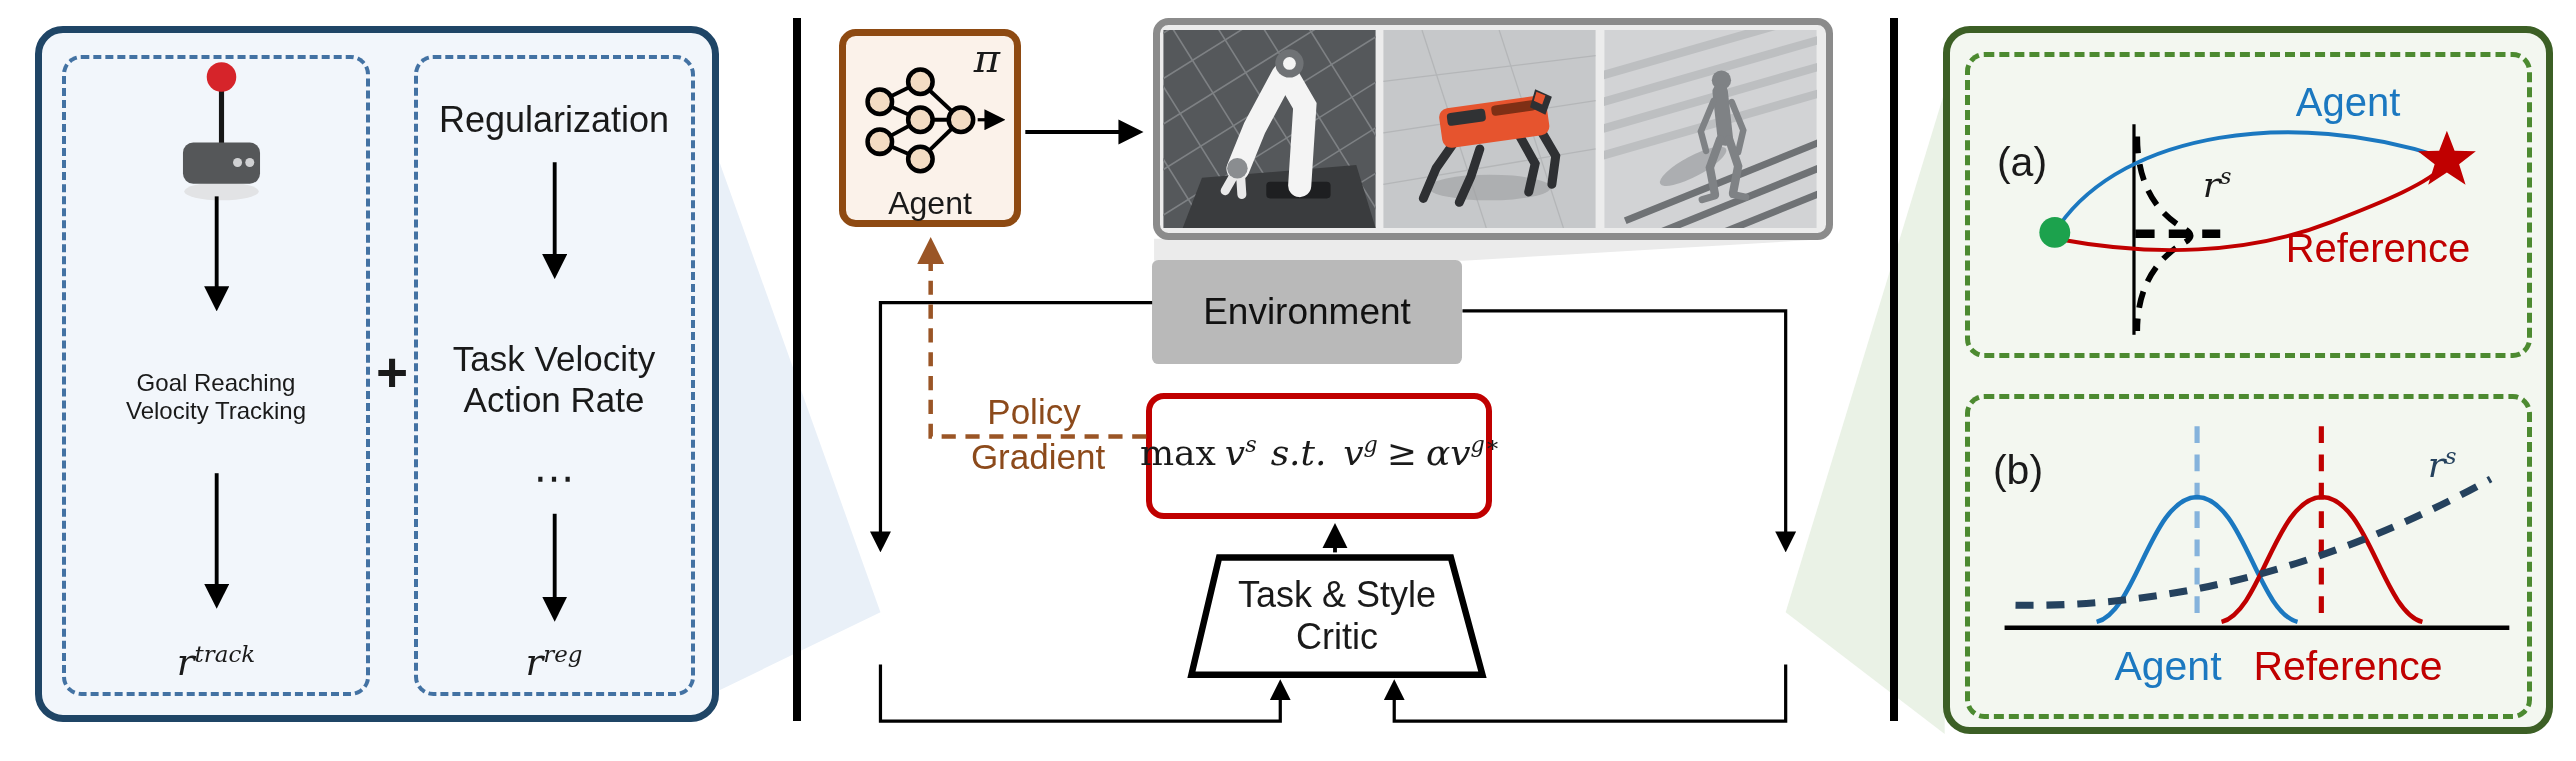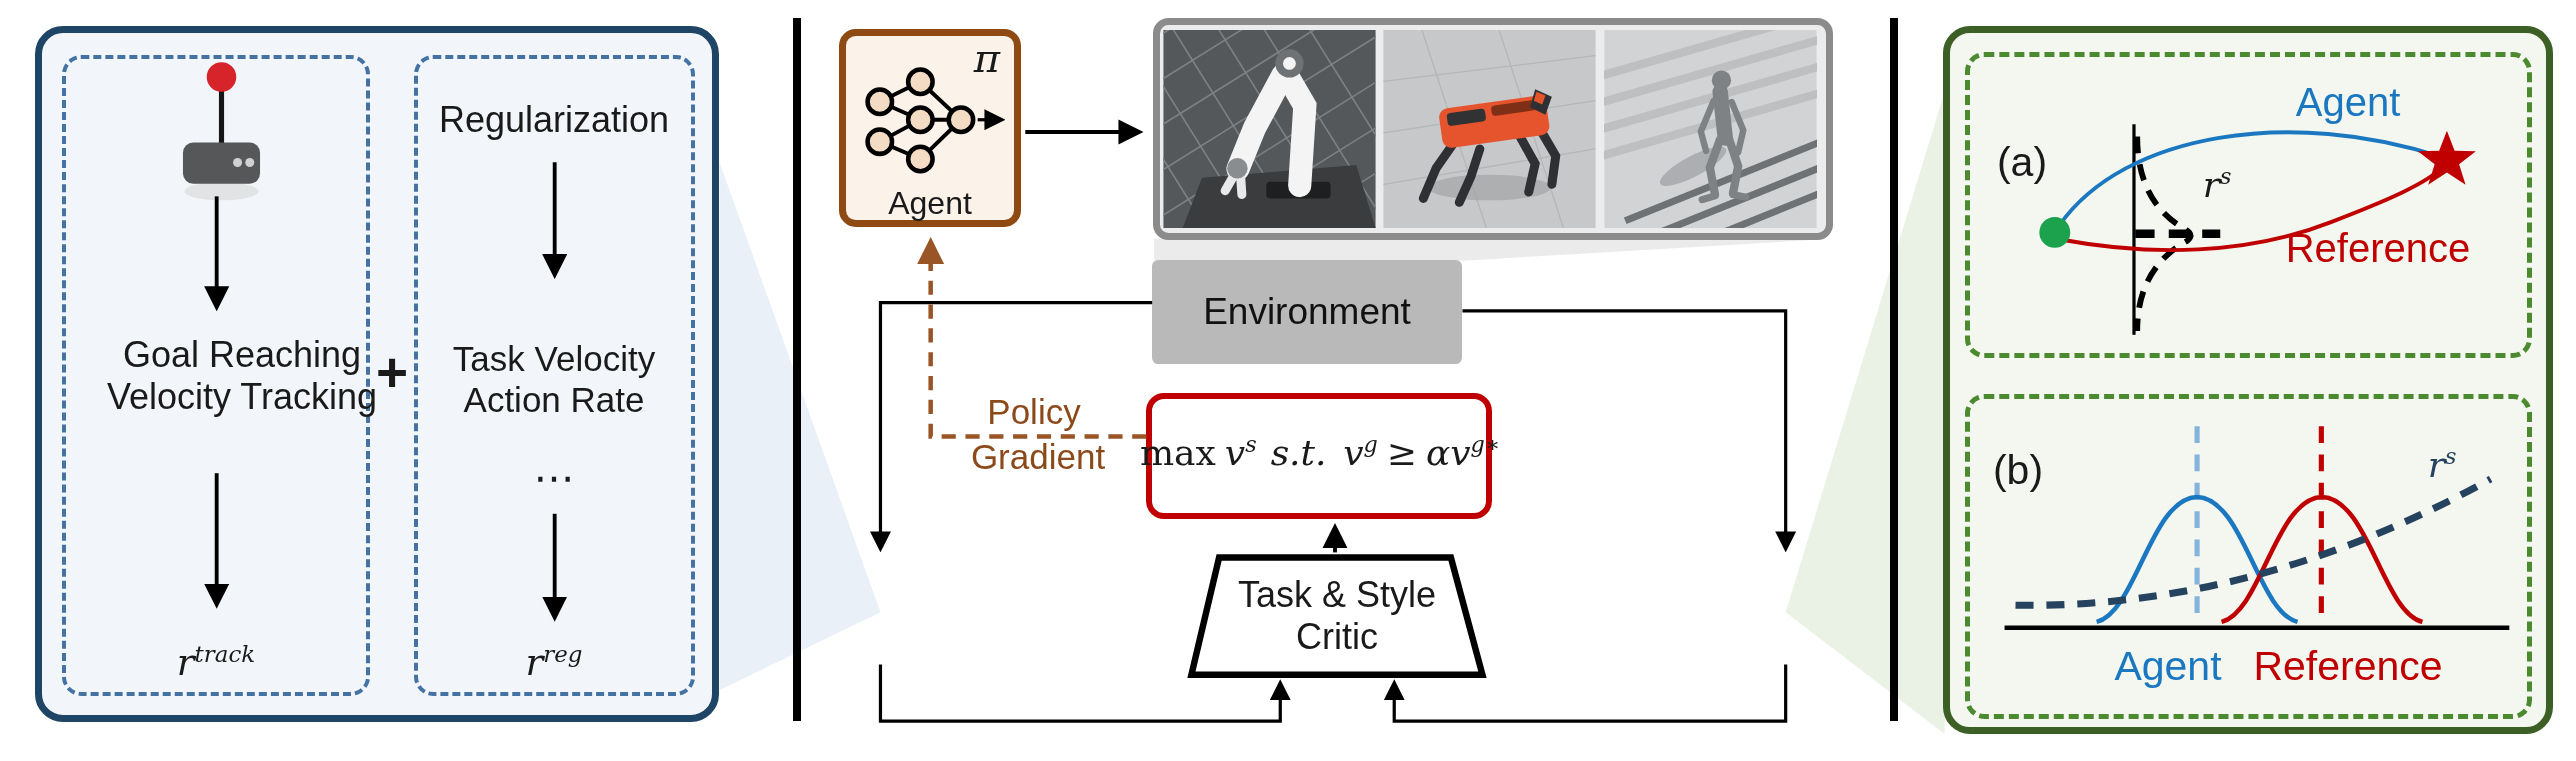--- a/index.html
+++ b/index.html
@@ -57,21 +57,21 @@
 
   <svg width="167" height="161" style="left:138px;top:55px;z-index:12" viewBox="0 0 260 250">
     <ellipse cx="130" cy="212" rx="58" ry="14" fill="#E2E3E5"></ellipse>
     <rect x="126" y="45" width="8" height="95" fill="#161616"></rect>
     <circle cx="130" cy="34" r="23" fill="#D6242A"></circle>
     <rect x="70" y="136" width="120" height="64" rx="16" fill="#555759"></rect>
     <circle cx="155" cy="167" r="7" fill="#D0D1D3"></circle>
     <circle cx="174" cy="167" r="7" fill="#D0D1D3"></circle>
   </svg>
 
-  <div class="t z30" style="left:216px;top:376px;font-size:36px;margin-left:26px;">
+  <div class="t z30" style="left:216px;top:397px;font-size:24px;">
     <div>Goal Reaching</div>
     <div>Velocity Tracking</div>
   </div>
   <div class="t m z30" style="left:216px;top:663px;font-size:37px;"><span>r</span><sup>track</sup></div>
 
   <div class="t z30" style="left:392px;top:372px;font-size:55px;font-weight:bold;">+</div>
 
   <div class="t z30" style="left:554px;top:120px;font-size:36px;">Regularization</div>
   <div class="t z30" style="left:554px;top:379px;font-size:35px;">
     <div>Task Velocity</div>

